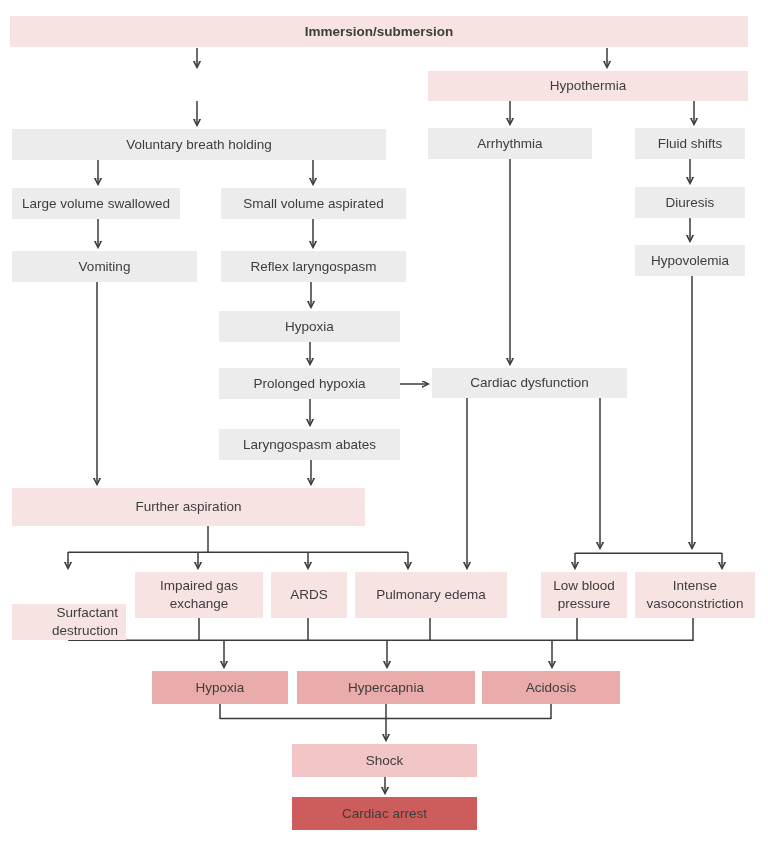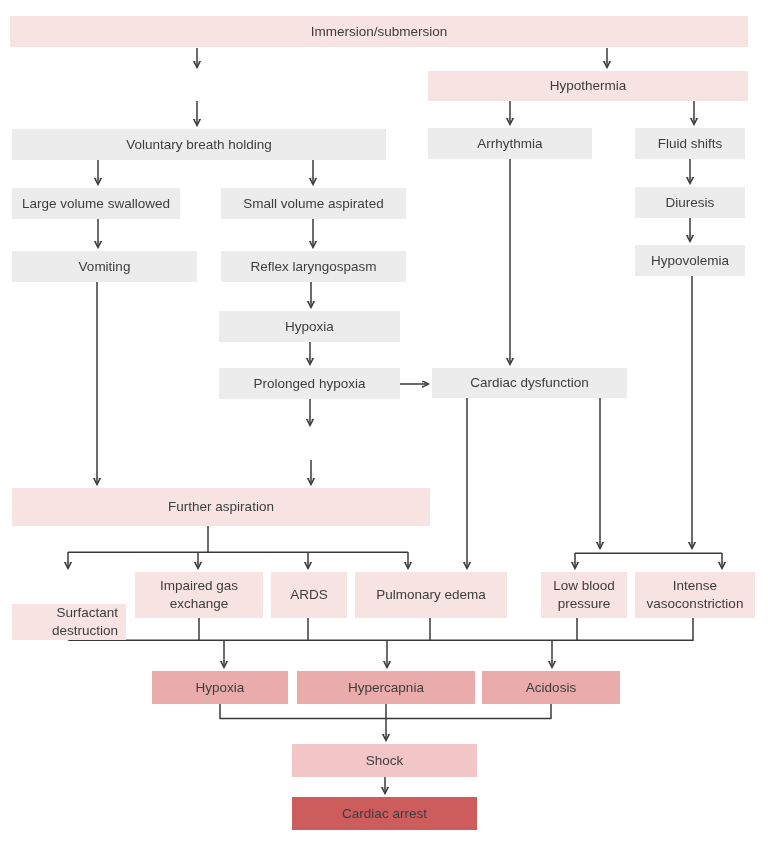--- a/index.html
+++ b/index.html
@@ -105,21 +105,21 @@
 
     <g>
       <line x1="220" y1="704" x2="220" y2="719"></line>
       <line x1="551" y1="704" x2="551" y2="719"></line>
       <path d="M220,718.5 H551"></path>
       <line x1="386" y1="704" x2="386" y2="739" marker-end="url(#ah)"></line>
       <line x1="385" y1="777" x2="385" y2="792" marker-end="url(#ah)"></line>
     </g>
   </svg>
 
-  <div class="node c-pink" style="left:10px;top:16px;width:738px;height:31px;">Immersion/submersion</div>
+  <div class="node c-pink" style="left:10px;top:16px;width:738px;height:31px;font-weight:bold;">Immersion/submersion</div>
 
 
   <div class="node c-pink" style="left:428px;top:71px;width:320px;height:30px;">Hypothermia</div>
 
   <div class="node c-gray" style="left:12px;top:129px;width:374px;height:31px;">Voluntary breath holding</div>
 
   <div class="node c-gray" style="left:428px;top:128px;width:164px;height:31px;">Arrhythmia</div>
 
   <div class="node c-gray" style="left:635px;top:128px;width:110px;height:31px;">Fluid shifts</div>
 
@@ -134,22 +134,23 @@
   <div class="node c-gray" style="left:221px;top:251px;width:185px;height:31px;">Reflex laryngospasm</div>
 
   <div class="node c-gray" style="left:635px;top:245px;width:110px;height:31px;">Hypovolemia</div>
 
   <div class="node c-gray" style="left:219px;top:311px;width:181px;height:31px;">Hypoxia</div>
 
   <div class="node c-gray" style="left:219px;top:368px;width:181px;height:31px;">Prolonged hypoxia</div>
 
   <div class="node c-gray" style="left:432px;top:368px;width:195px;height:30px;">Cardiac dysfunction</div>
 
+  <div class="node c-gray" style="left:219px;top:429px;width:181px;height:31px;">Laryngospasm abates</div>
 
-  <div class="node c-pink" style="left:12px;top:488px;width:418px;height:38px;">Further aspiration</div>
+  <div class="node c-pink" style="left:12px;top:488px;width:353px;height:38px;">Further aspiration</div>
 
   <div class="node c-pink" style="left:12px;top:604px;width:114px;height:36px;text-align:right;">Surfactant destruction</div>
 
   <div class="node c-pink" style="left:135px;top:572px;width:128px;height:46px;">Impaired gas exchange</div>
 
   <div class="node c-pink" style="left:271px;top:572px;width:76px;height:46px;">ARDS</div>
 
   <div class="node c-pink narrow" style="left:355px;top:572px;width:152px;height:46px;">Pulmonary edema</div>
 
   <div class="node c-pink" style="left:541px;top:572px;width:86px;height:46px;">Low blood pressure</div>

